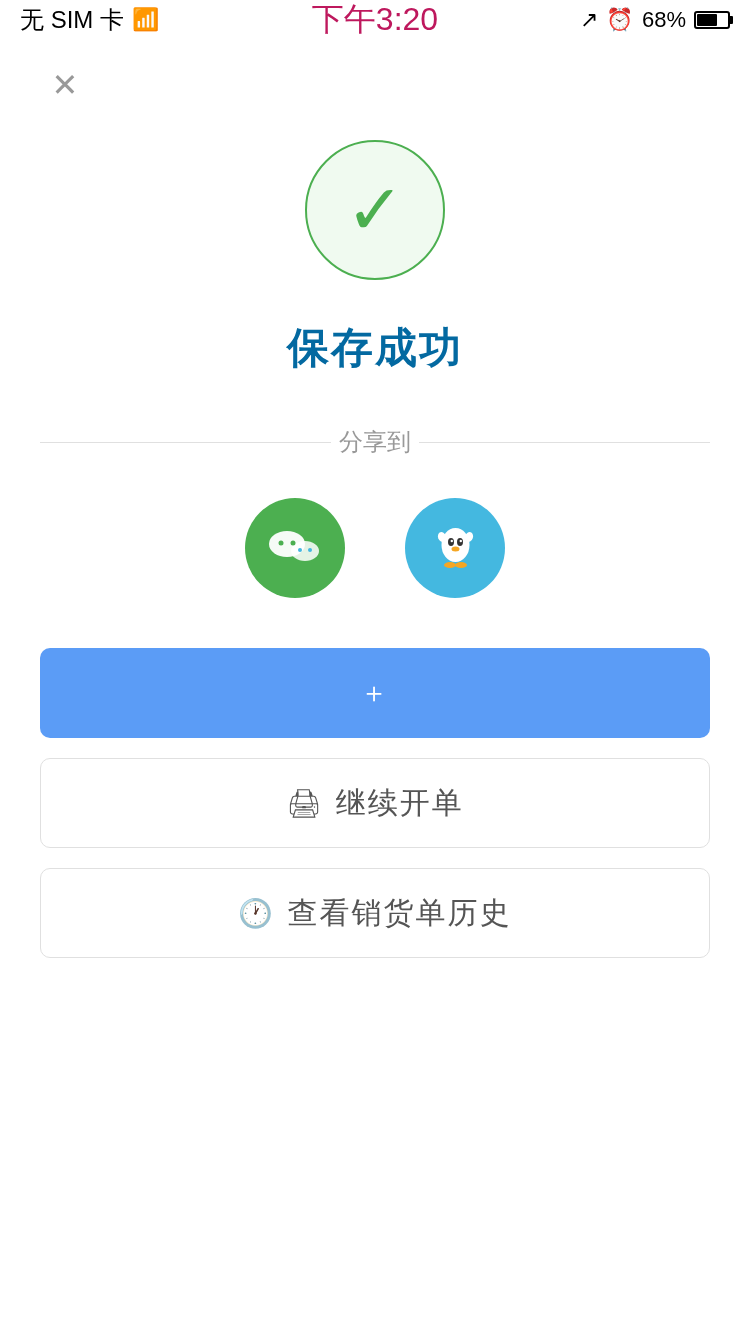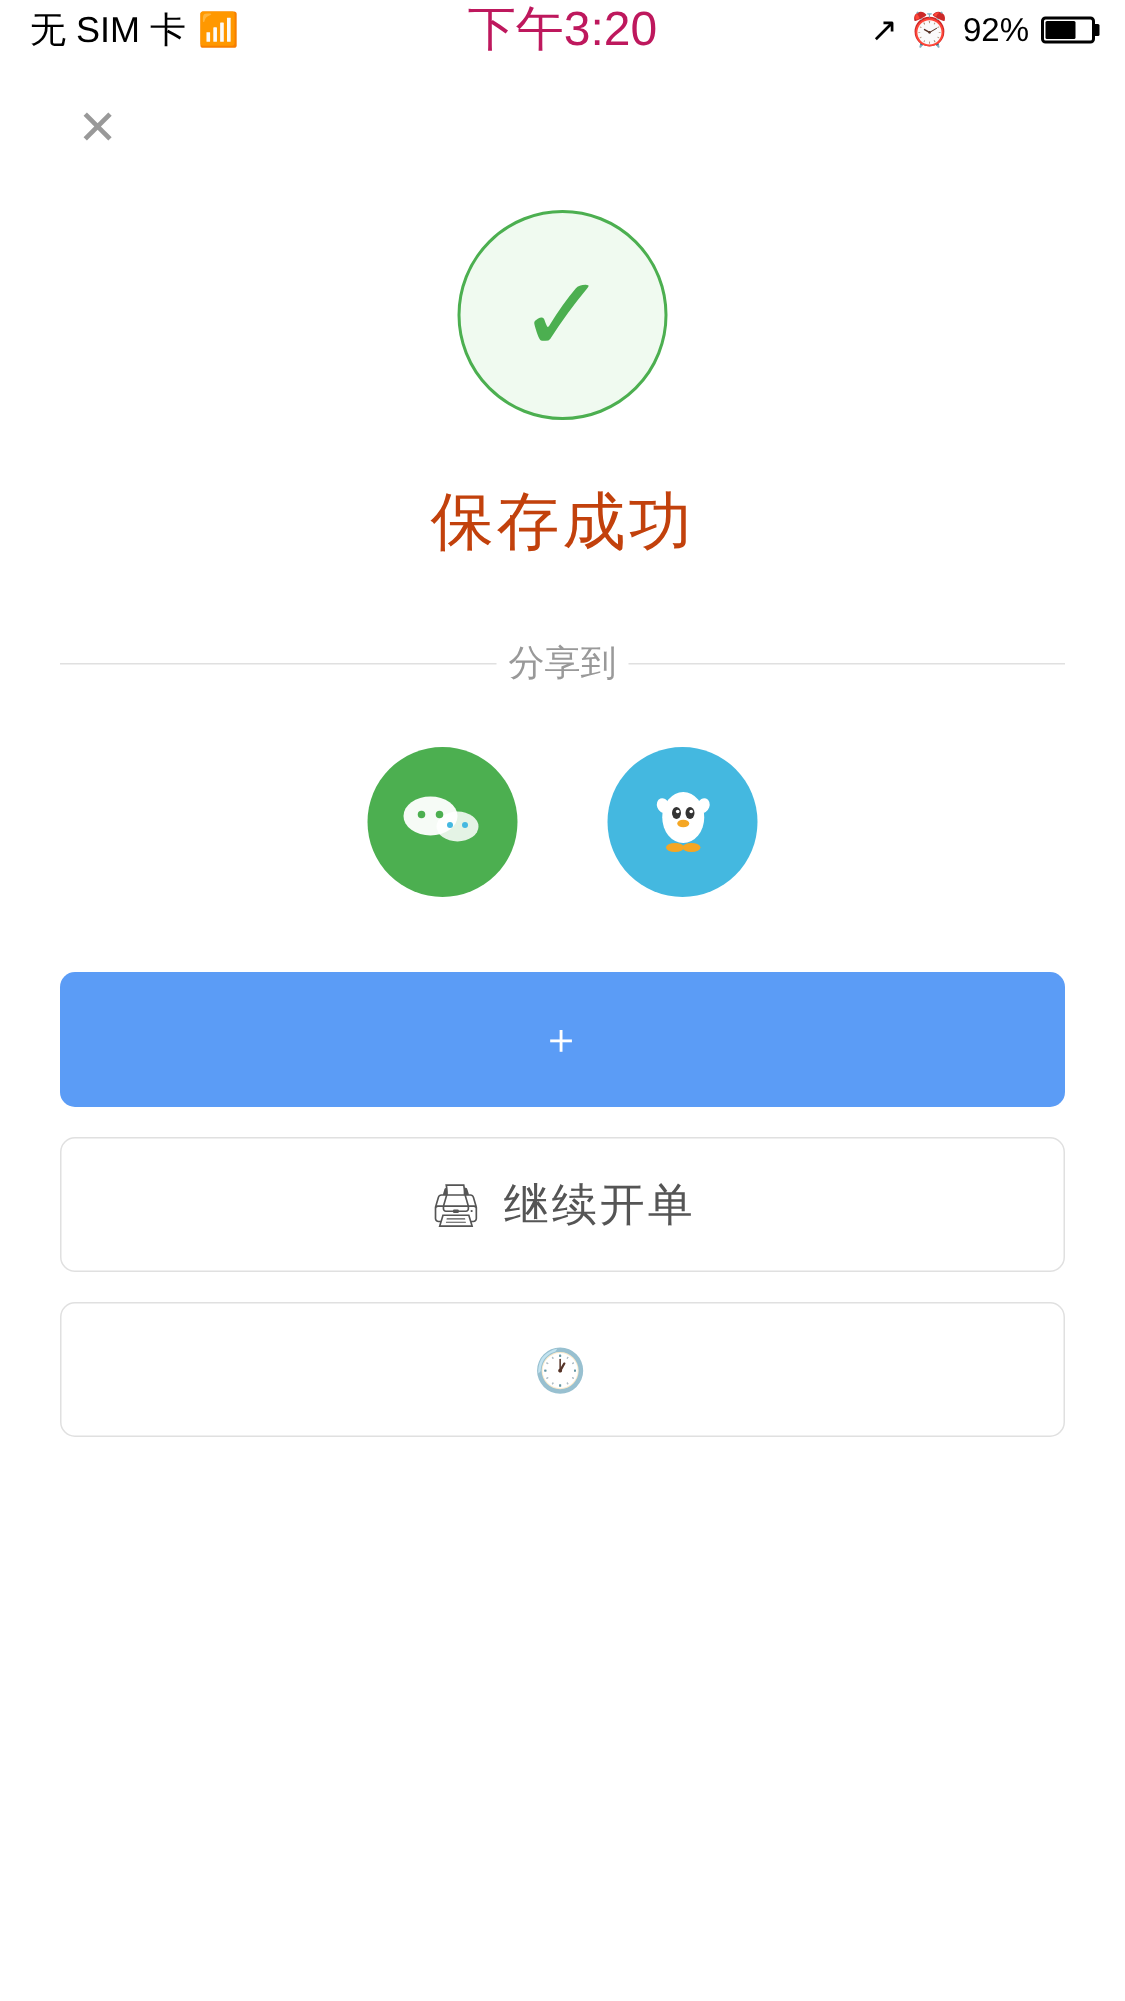--- a/index.html
+++ b/index.html
@@ -131,22 +131,22 @@
 
     .checkmark {
       font-size: 70px;
       color: #4CAF50;
       line-height: 1;
     }
 
     
     .success-title {
       font-size: 42px;
-      font-weight: 400;
-      color: #c2410c;
+      font-weight: 700;
+      color: #0369a1;
       margin-bottom: 50px;
       letter-spacing: 2px;
       text-align: right;
     }
 
     
     .share-section {
       width: 100%;
       margin-bottom: 50px;
     }
@@ -258,21 +258,21 @@
 
 <div class="status-bar">
   <div class="status-left">
     <span>无 SIM 卡</span>
     <span class="wifi-icon">📶</span>
   </div>
   <div class="status-center">下午3:20</div>
   <div class="status-right">
     <span>↗</span>
     <span>⏰</span>
-    <span>92%</span>
+    <span>68%</span>
     <div class="battery-bar">
       <div class="battery-fill"></div>
     </div>
   </div>
 </div>
 
 <div class="main-content">
 
   <div class="close-button">
     <span class="close-x">✕</span>
@@ -337,17 +337,18 @@
       <span class="btn-icon">＋</span>
     </button>
 
     <button class="btn-secondary">
       <span class="btn-icon">🖨</span>
       <span>继续开单</span>
     </button>
 
     <button class="btn-secondary">
       <span class="btn-icon">🕐</span>
+      <span>查看销货单历史</span>
     </button>
 
   </div>
 
 </div>
 
 </body></html>

